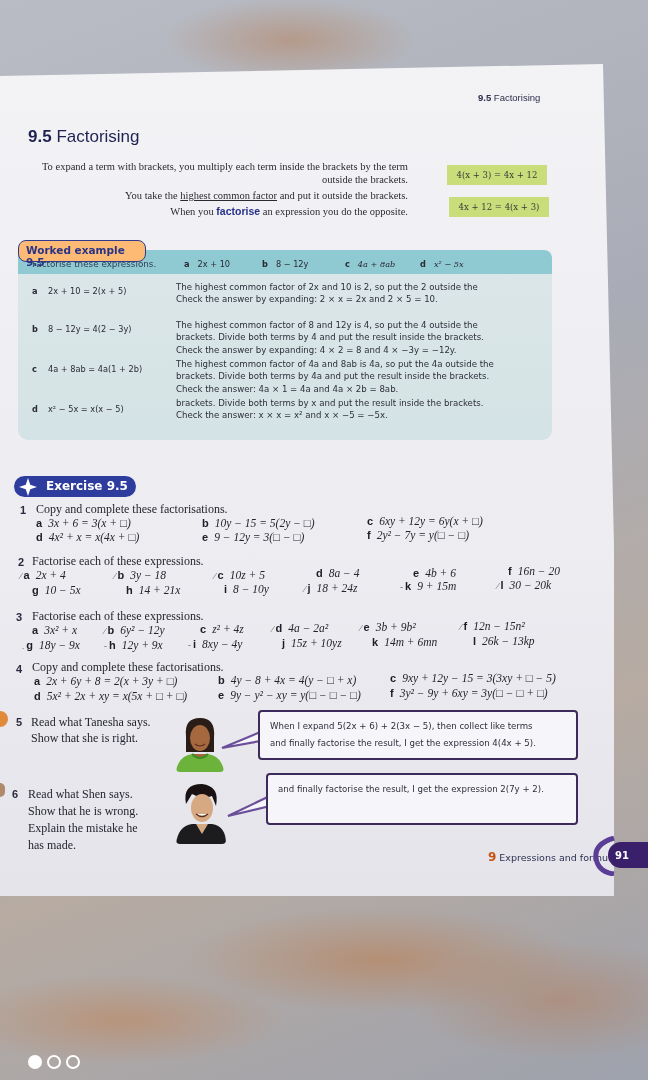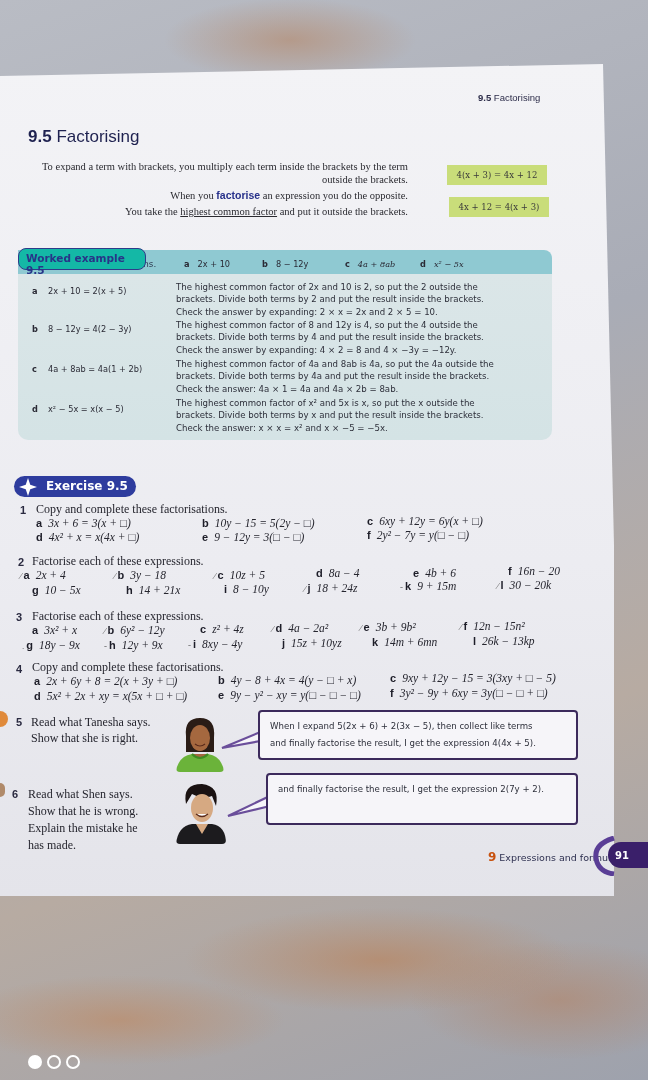--- a/index.html
+++ b/index.html
@@ -29,22 +29,22 @@
   .intro .kw { color: #26308a; font-weight: bold; font-family: "Liberation Sans", sans-serif; }
   .intro .hcf { text-decoration: underline; }
   .keybox {
     background: #c9dd7a; color: #3a3a3a; font-size: 8.5px; width: 100px; height: 20px;
     display: flex; align-items: center; justify-content: center; font-family: "DejaVu Serif", serif;
   }
   .kb1 { left: 447px; top: 165px; }
   .kb2 { left: 449px; top: 197px; }
   .we-wrap { left: 18px; top: 236px; width: 534px; height: 206px; }
   .we-tab {
-    position: absolute; left: 0; top: 12px; width: 128px; height: 22px; border: 1.5px solid #2f3b8a;
-    border-radius: 8px 8px 8px 8px; background: #14b8a6; font-family: "DejaVu Sans", sans-serif;
+    position: absolute; left: 0; top: 4px; width: 128px; height: 22px; border: 1.5px solid #2f3b8a;
+    border-radius: 8px 8px 8px 8px; background: #fdba74; font-family: "DejaVu Sans", sans-serif;
     font-weight: bold; font-size: 10.5px; color: #283488; padding: 3px 0 0 7px; z-index: 2;
   }
   .we-head {
     position: absolute; left: 0; top: 14px; width: 534px; height: 24px; background: #8fc9d2;
     border-radius: 0 8px 0 0;
   }
   .we-body {
     position: absolute; left: 0; top: 38px; width: 534px; height: 166px;
     background: linear-gradient(180deg, #dbe6e8 0%, #d4e3e5 100%); border-radius: 0 0 10px 10px;
   }
@@ -92,59 +92,57 @@
 <div class="abs running-head">
   <b>9.5</b> <span>Factorising</span>
 </div>
 
 <div class="abs section-title">
   <span class="num">9.5</span> <span>Factorising</span>
 </div>
 
 <div class="abs intro">
   <p>To expand a term with brackets, you multiply each term inside the brackets by the term outside the brackets.</p>
+  <p><span>You take the </span><span class="hcf">highest common factor</span><span> and put it outside the brackets.</span></p>
   <p><span>When you </span><span class="kw">factorise</span><span> an expression you do the opposite.</span></p>
-  <p><span>You take the </span><span class="hcf">highest common factor</span><span> and put it outside the brackets.</span></p>
 </div>
 
 <div class="abs keybox kb1">4(x + 3) = 4x + 12</div>
 <div class="abs keybox kb2">4x + 12 = 4(x + 3)</div>
 
 <div class="abs we-wrap">
   <div class="we-head"></div>
   <div class="we-body"></div>
   <div class="we-tab">Worked example 9.5</div>
 </div>
 <div class="abs we-q">Factorise these expressions.</div>
 <div class="abs we-parts" style="left:184px"><b>a</b><span>2x + 10</span></div>
 <div class="abs we-parts" style="left:262px"><b>b</b><span>8 − 12y</span></div>
 <div class="abs we-parts" style="left:345px"><b>c</b><i>4a + 8ab</i></div>
 <div class="abs we-parts" style="left:420px"><b>d</b><i>x² − 5x</i></div>
 
 <div class="abs ans-row" style="top:286px"><b>a</b><span>2x + 10 = 2(x + 5)</span></div>
 <div class="abs expl" style="top:281px">
   <div>The highest common factor of 2x and 10 is 2, so put the 2 outside the</div>
-  <div>brackets. Divide both terms by 2 and put the result inside the brackets.</div>
   <div>Check the answer by expanding: 2 × x = 2x and 2 × 5 = 10.</div>
 </div>
 <div class="abs ans-row" style="top:324px"><b>b</b><span>8 − 12y = 4(2 − 3y)</span></div>
 <div class="abs expl" style="top:319px">
   <div>The highest common factor of 8 and 12y is 4, so put the 4 outside the</div>
   <div>brackets. Divide both terms by 4 and put the result inside the brackets.</div>
   <div>Check the answer by expanding: 4 × 2 = 8 and 4 × −3y = −12y.</div>
 </div>
 <div class="abs ans-row" style="top:364px"><b>c</b><span>4a + 8ab = 4a(1 + 2b)</span></div>
 <div class="abs expl" style="top:358px">
   <div>The highest common factor of 4a and 8ab is 4a, so put the 4a outside the</div>
   <div>brackets. Divide both terms by 4a and put the result inside the brackets.</div>
   <div>Check the answer: 4a × 1 = 4a and 4a × 2b = 8ab.</div>
 </div>
 <div class="abs ans-row" style="top:404px"><b>d</b><span>x² − 5x = x(x − 5)</span></div>
 <div class="abs expl" style="top:397px">
-  <div>The highest common factor of x² and 5x is x, so put the x outside the</div>
   <div>brackets. Divide both terms by x and put the result inside the brackets.</div>
   <div>Check the answer: x × x = x² and x × −5 = −5x.</div>
 </div>
 
 <div class="abs ex-badge">Exercise 9.5</div>
 <svg class="abs ex-star" viewBox="0 0 20 20">
   <path d="M10 0 L12.5 7.5 L20 10 L12.5 12.5 L10 20 L7.5 12.5 L0 10 L7.5 7.5 Z" fill="#ffffff"></path>
 </svg>
 
 <div class="abs qnum" style="left:20px;top:504px">1</div>

